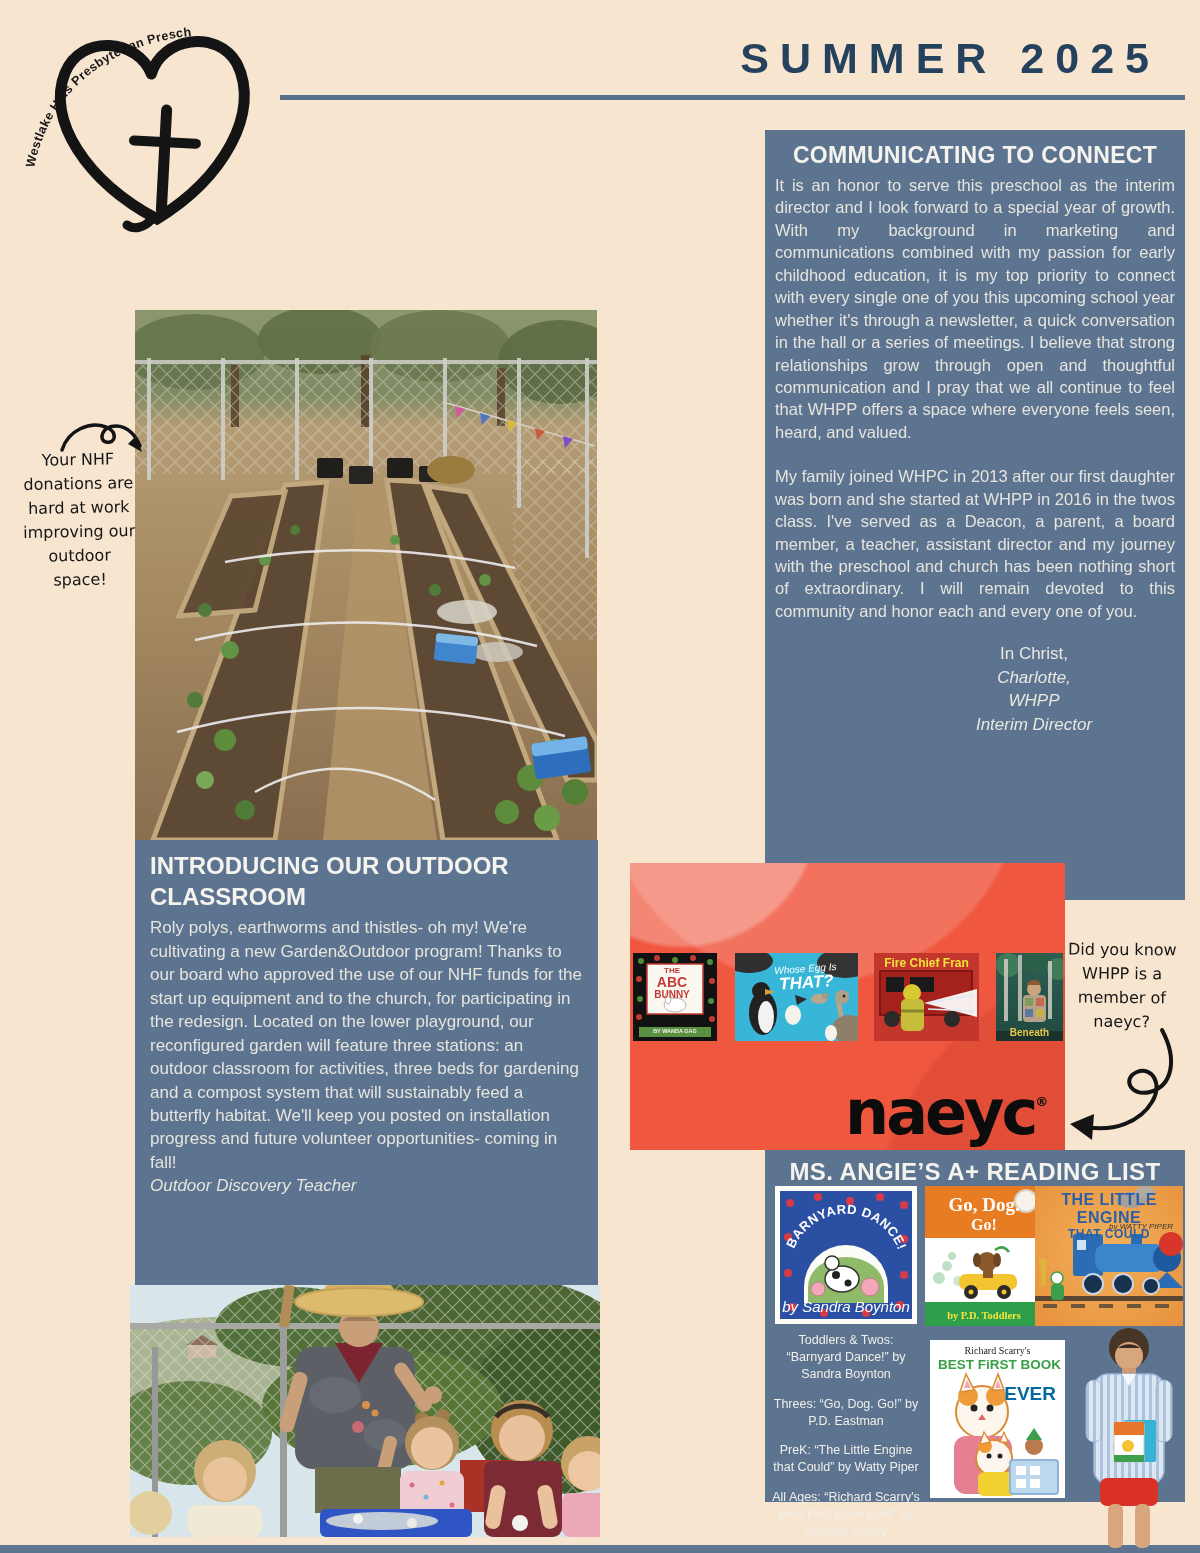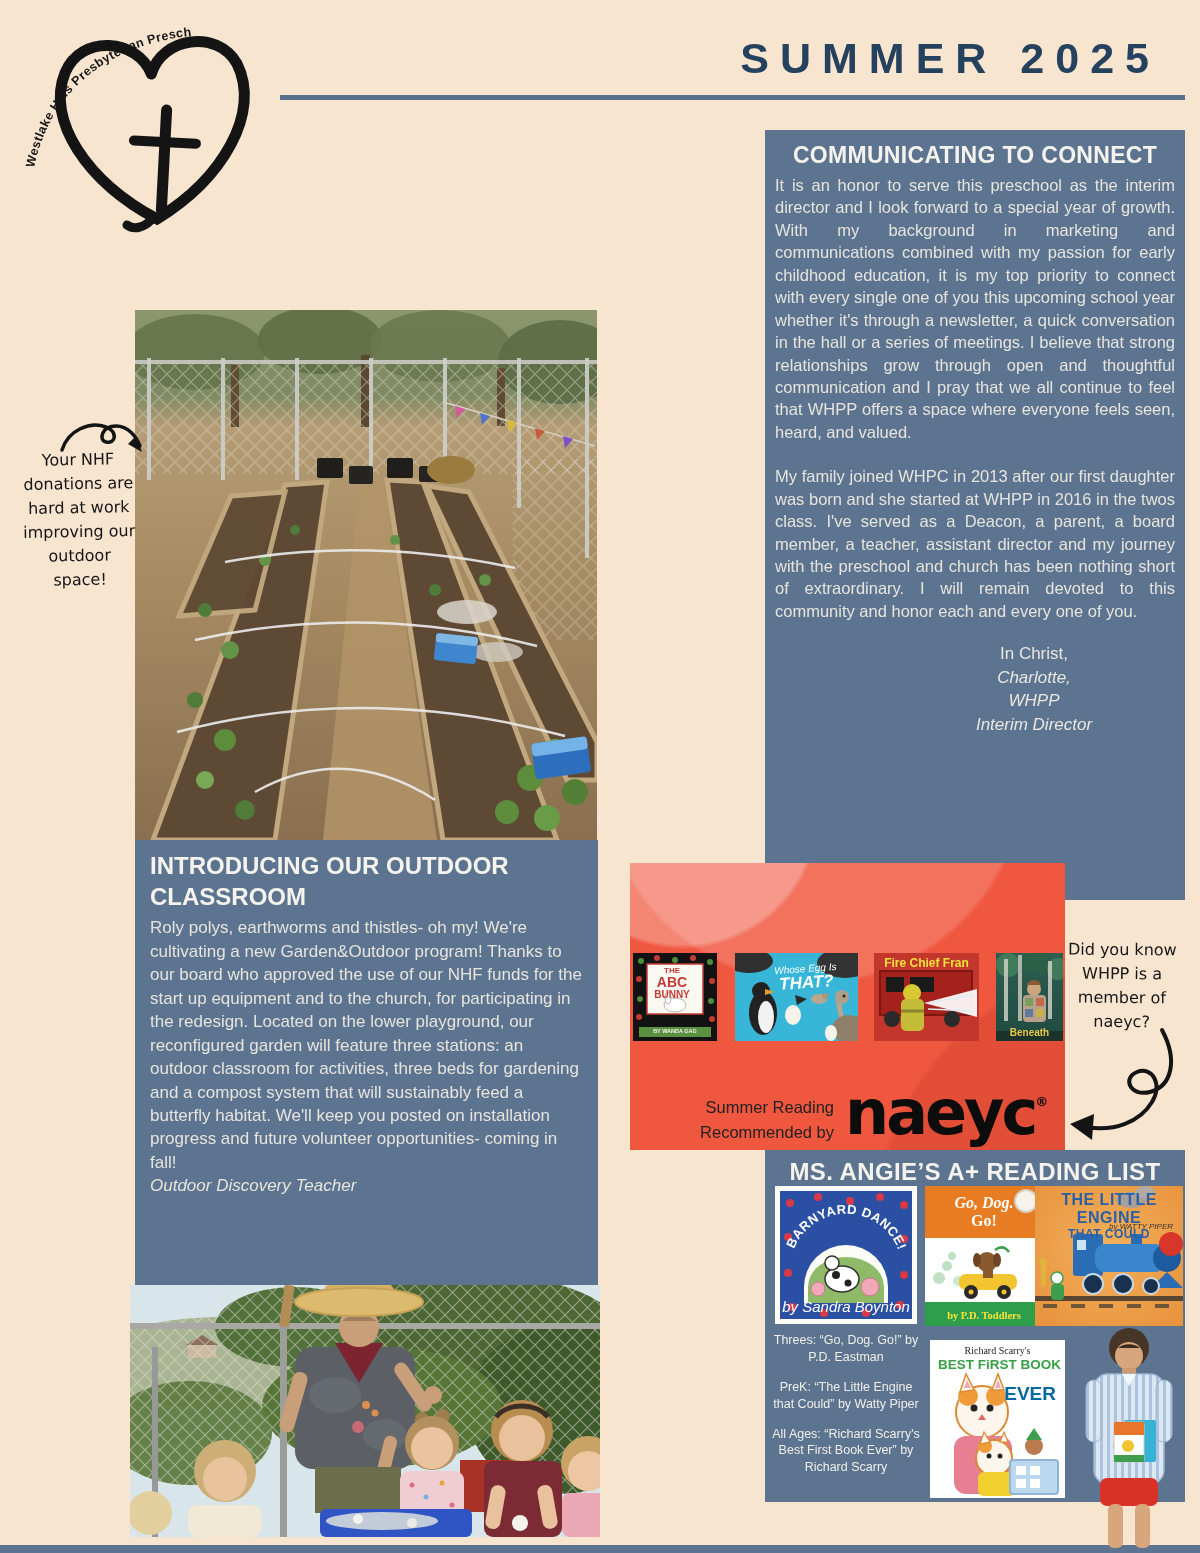--- a/index.html
+++ b/index.html
@@ -344,24 +344,20 @@
       <rect x="27" y="42" width="23" height="27" rx="4" fill="#b9a08a"></rect>
       <rect x="29" y="45" width="8" height="8" fill="#7a9e5e"></rect>
         <rect x="40" y="45" width="8" height="8" fill="#c46a4a"></rect>
       <rect x="29" y="56" width="8" height="8" fill="#5e7a9e"></rect>
         <rect x="40" y="56" width="8" height="8" fill="#c4b24a"></rect>
       <rect x="0" y="78" width="67" height="10" fill="#1c332b"></rect>
     </svg>
     <div style="position:absolute;left:0;top:74px;width:67px;text-align:center;color:#e8c84a;font-weight:bold;font-size:10px;">Beneath</div>
   </div>
 
-  <div class="abs naeyc-caption" style="left:672px;top:1095px;width:162px;z-index:4;">
-    <div>Summer Reading</div>
-    <div>Recommended by</div>
-  </div>
   <div class="abs naeyc-wordmark" style="left:845px;top:1082px;z-index:4;"><span>naeyc</span><span class="naeyc-reg">®</span></div>
 
   <div class="abs handnote" style="left:1060px;top:938px;width:124px;z-index:4;transform:rotate(0.5deg);">Did you know WHPP is a member of naeyc?</div>
   <svg class="abs" style="left:1066px;top:1026px;z-index:4;" width="120" height="128" viewBox="0 0 120 128">
     <path d="M 96,4 C 112,34 106,60 84,66 C 64,71 56,52 71,46 C 86,40 97,58 86,76 C 74,96 48,106 20,101" stroke="#141414" stroke-width="4" fill="none" stroke-linecap="round"></path>
     <polygon points="4,98 28,88 26,114" fill="#141414"></polygon>
   </svg>
 
   <div class="abs box" style="left:765px;top:1150px;width:420px;height:352px;padding:5px 6px;">
     <div class="rl-title">MS. ANGIE’S A+ READING LIST</div>
@@ -419,21 +415,21 @@
       <circle cx="46" cy="106" r="2.5" fill="#f2c430"></circle>
         <circle cx="79" cy="106" r="2.5" fill="#f2c430"></circle>
       <circle cx="62" cy="76" r="10" fill="#8a5a2e"></circle>
       <ellipse cx="52" cy="74" rx="4" ry="7" fill="#6e4522"></ellipse>
       <ellipse cx="72" cy="74" rx="4" ry="7" fill="#6e4522"></ellipse>
       <rect x="58" y="82" width="10" height="10" fill="#8a5a2e"></rect>
       <path d="M70,64 q8,-6 14,2" stroke="#3f9e4e" stroke-width="2.5" fill="none"></path>
     </svg>
     <div style="position:absolute;left:0;top:8px;width:118px;text-align:center;color:#ffffff;font-weight:bold;
                 font-family:'Liberation Serif',serif;">
-      <div style="font-size:16px;font-style:italic;">Go, Dog.</div>
+      <div style="font-size:19px;">Go, Dog.</div>
       <div style="font-size:16px;">Go!</div>
     </div>
     <div style="position:absolute;left:0;bottom:5px;width:118px;text-align:center;color:#f5e63c;font-weight:bold;font-size:10.5px;
                 font-family:'Liberation Serif',serif;">by P.D. Toddlers</div>
   </div>
 
   <div class="cover" style="left:1035px;top:1186px;width:148px;height:140px;background:radial-gradient(circle at 50% 45%, #f2b05a, #e8913c);z-index:4;">
     <svg width="148" height="140" viewBox="0 0 148 140" style="position:absolute;left:0;top:0;">
       <ellipse cx="96" cy="14" rx="15" ry="8" fill="#9aa0a8" opacity=".85"></ellipse>
       <ellipse cx="110" cy="6" rx="10" ry="6" fill="#a8aeb6" opacity=".8"></ellipse>
@@ -459,20 +455,21 @@
         <circle cx="8" cy="76" r="4" fill="#e0b33c"></circle>
     </svg>
     <div style="position:absolute;left:0;top:5px;width:148px;text-align:center;color:#2b5fa8;font-weight:bold;letter-spacing:.5px;">
       <div style="font-size:16px;">THE LITTLE ENGINE</div>
       <div style="font-size:12px;">THAT COULD</div>
     </div>
     <div style="position:absolute;right:10px;top:36px;font-size:8px;color:#333;font-style:italic;">by WATTY PIPER</div>
   </div>
 
   <div class="abs rl-items" style="left:770px;top:1332px;width:152px;z-index:4;">
+    <div>Toddlers &amp; Twos: “Barnyard Dance!” by Sandra Boynton</div>
     <div>Threes: “Go, Dog. Go!” by P.D. Eastman</div>
     <div>PreK: “The Little Engine that Could” by Watty Piper</div>
     <div>All Ages: “Richard Scarry's Best First Book Ever” by Richard Scarry</div>
   </div>
 
   <div class="cover" style="left:930px;top:1340px;width:135px;height:158px;background:#ffffff;z-index:4;">
     <svg width="135" height="158" viewBox="0 0 135 158" style="position:absolute;left:0;top:0;">
       <circle cx="52" cy="72" r="26" fill="#fdf6ec" stroke="#d98a33" stroke-width="2"></circle>
       <circle cx="38" cy="56" r="10" fill="#ef9b3a"></circle>
         <circle cx="66" cy="56" r="10" fill="#ef9b3a"></circle>

